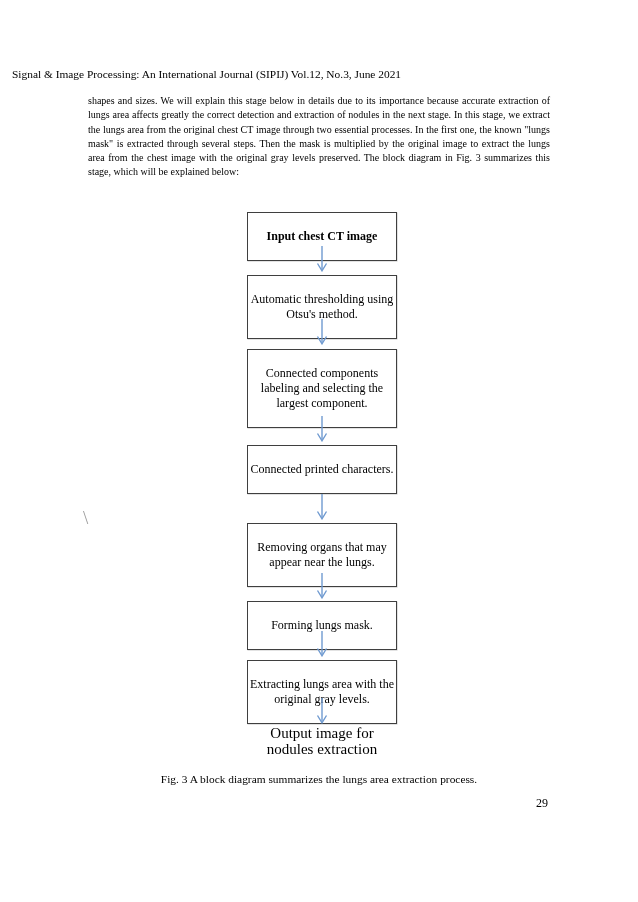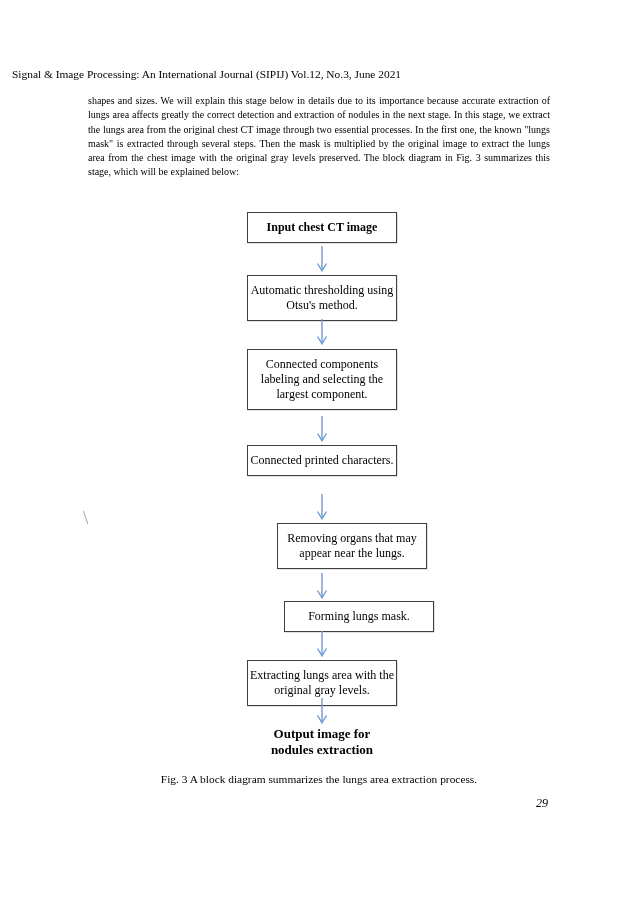--- a/index.html
+++ b/index.html
@@ -24,49 +24,49 @@
     font-size:10px;line-height:14.3px;text-align:justify;
   }
   .stray-mark{
     position:absolute;top:508px;left:83px;
     font-size:19px;color:#9e9e9e;line-height:19px;
   }
   .flowbox{
     position:absolute;left:247px;width:150px;box-sizing:border-box;
     border:1.5px solid var(--box-border-color);
     background:#ffffff;text-align:center;
-    font-size:12px;line-height:15px;padding:7px 2px;
+    font-size:12px;line-height:15px;padding:16px 2px;
     box-shadow:0.5px 0.5px 0 rgba(90,90,90,0.35);
   }
   .bold{font-weight:bold;}
   .flow-arrow{
     position:absolute;left:315px;width:14px;height:26px;
     color:var(--arrow-color);
   }
   .flow-arrow svg{display:block;width:14px;height:26px;}
   .output-text{
     position:absolute;top:726px;left:257px;width:130px;
-    text-align:center;font-weight:bold;
-    font-size:13px;line-height:15.5px;
+    text-align:center;font-weight:normal;
+    font-size:15px;line-height:15.5px;
   }
   .figure-caption{
     position:absolute;top:772px;left:0;width:638px;
     text-align:center;font-size:11.4px;line-height:14px;
   }
   .page-number{
     position:absolute;top:796px;right:90px;
-    font-size:12px;line-height:14px;text-align:right;font-style:italic;
+    font-size:12px;line-height:14px;text-align:right;
   }
   
   .n0{top:212px;}
   .n1{top:275px;}
   .n2{top:349px;}
   .n3{top:445px;}
-  .n4{top:523px;margin-left:30px;}
-  .n5{top:601px;margin-left:37px;}
+  .n4{top:523px;}
+  .n5{top:601px;}
   .n6{top:660px;}
   .a0{top:246px;}
   .a1{top:319px;}
   .a2{top:416px;}
   .a3{top:494px;}
   .a4{top:573px;}
   .a5{top:631px;}
   .a6{top:698px;}
 </style>
 </head>

